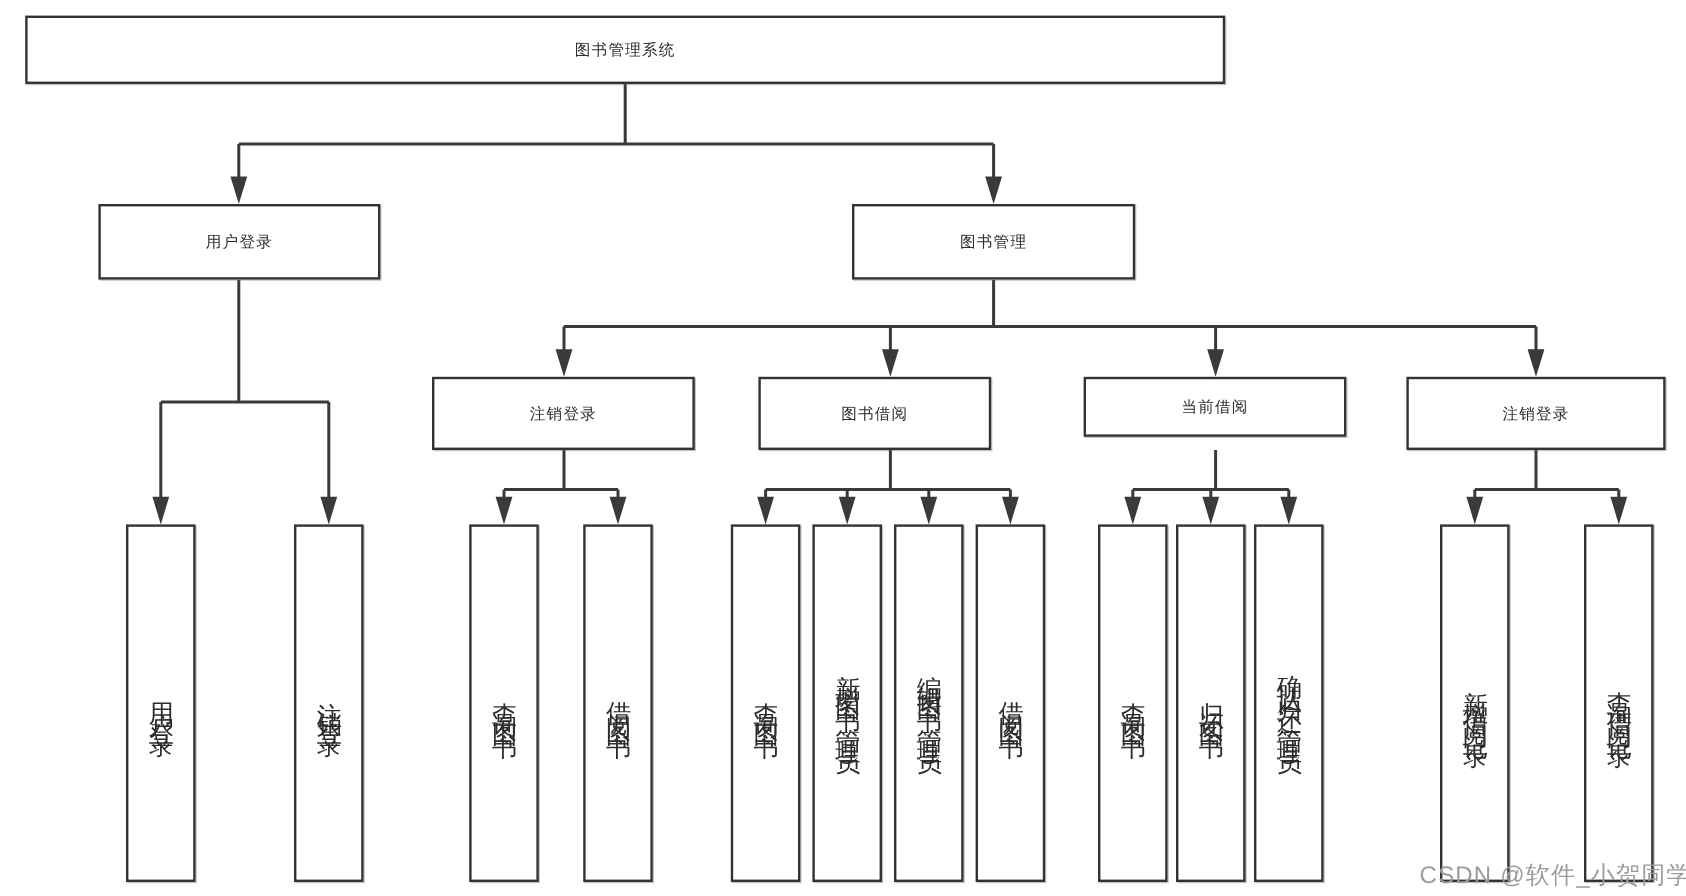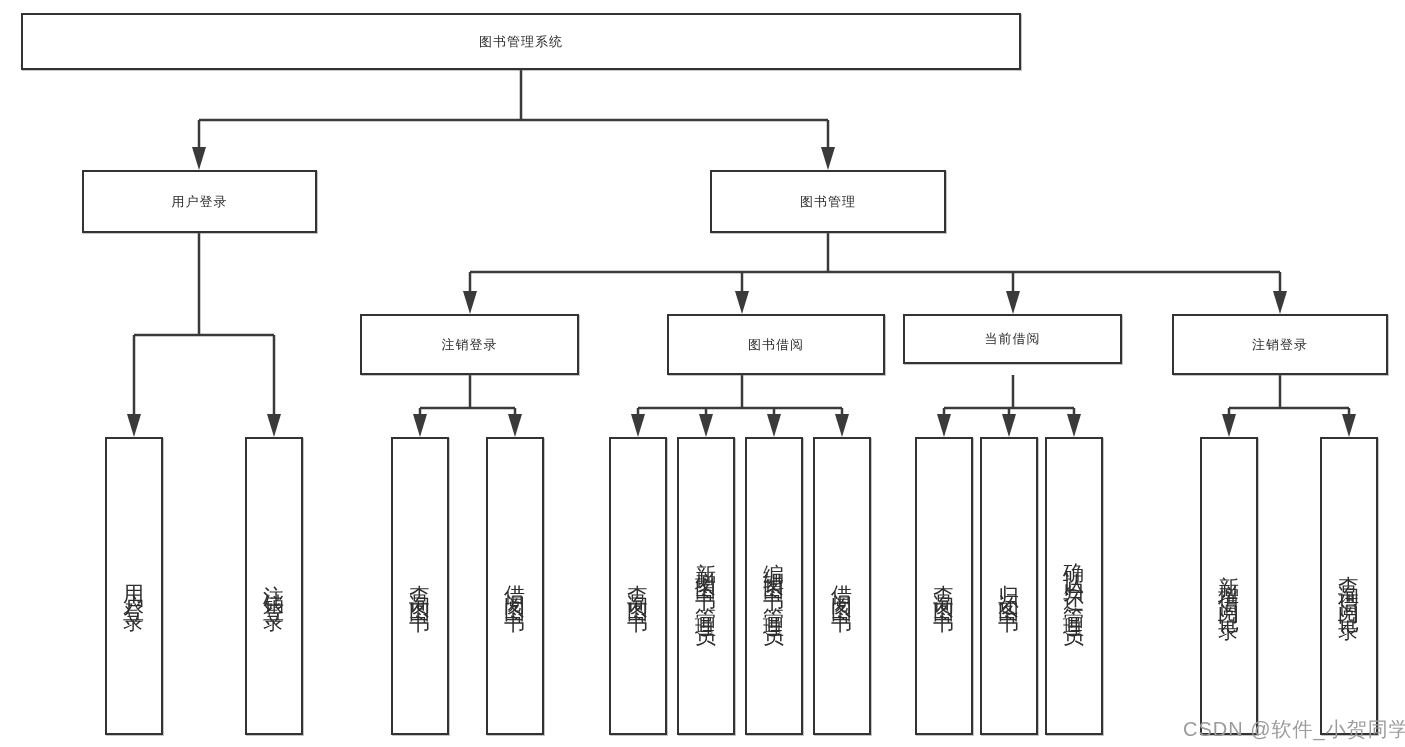--- a/index.html
+++ b/index.html
@@ -77,21 +77,21 @@
   <div class="node h" style="left:82px;top:170px;width:235px;height:63px">
     <span>用户登录</span>
   </div>
   <div class="node h" style="left:710px;top:170px;width:236px;height:63px">
     <span>图书管理</span>
   </div>
 
   <div class="node h" style="left:360px;top:314px;width:219px;height:61px">
     <span>注销登录</span>
   </div>
-  <div class="node h" style="left:667px;top:314px;width:218px;height:61px">
+  <div class="node h" style="left:632px;top:314px;width:194px;height:61px">
     <span>图书借阅</span>
   </div>
   <div class="node h" style="left:903px;top:314px;width:219px;height:50px">
     <span>当前借阅</span>
   </div>
   <div class="node h" style="left:1172px;top:314px;width:216px;height:61px">
     <span>注销登录</span>
   </div>
 
   <div class="node v" style="left:105px;top:437px;width:58px;height:298px">

